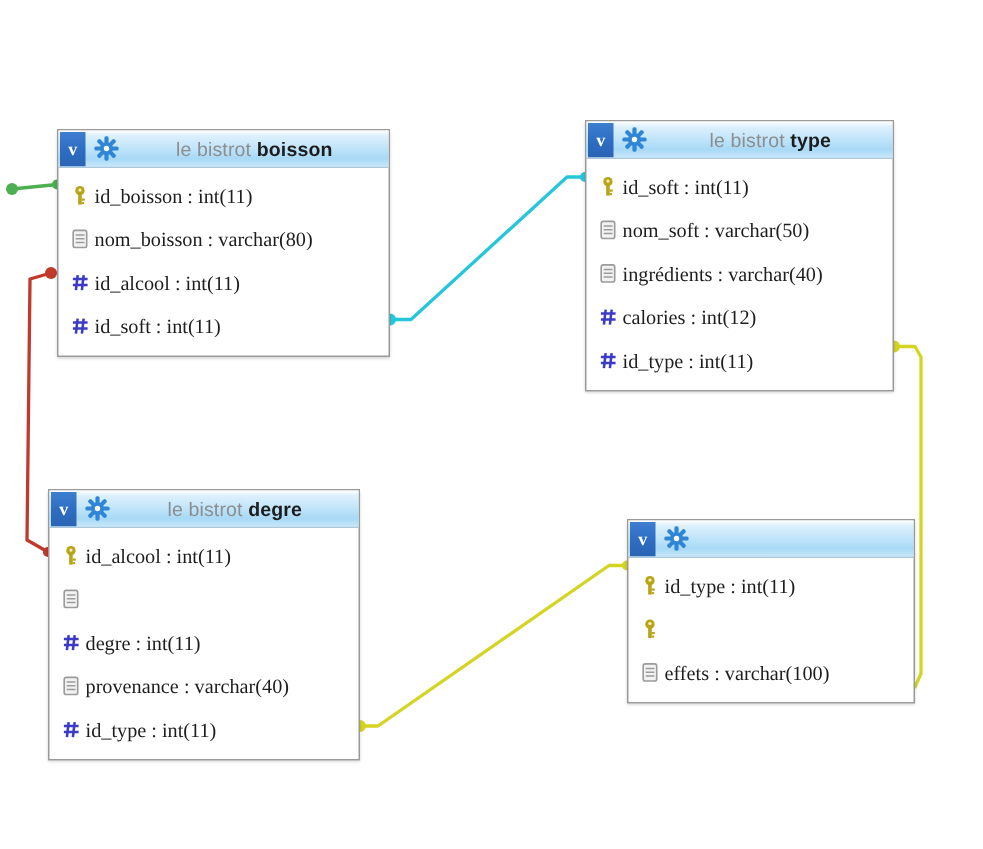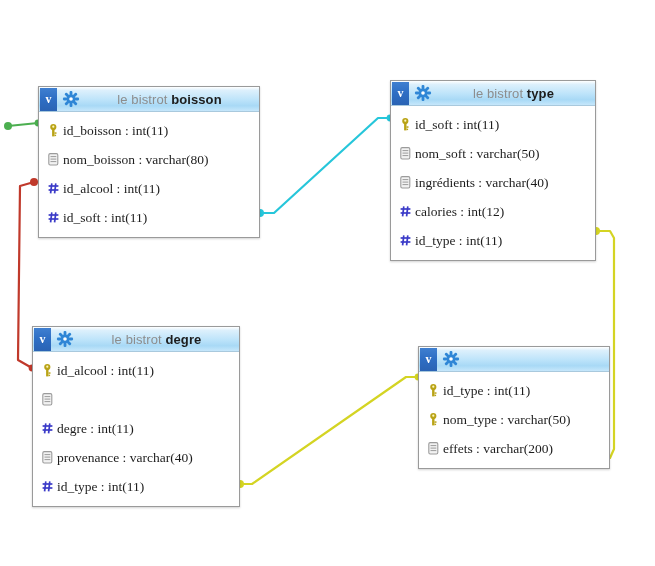--- a/index.html
+++ b/index.html
@@ -380,28 +380,27 @@
           <div class="row">
             <svg viewBox="0 0 13 15" class="ico">
               <g>
                 <circle cx="6.3" cy="4.1" r="3.1" fill="#b9a316"></circle>
                 <rect x="5.1" y="6.4" width="2.4" height="7" fill="#b9a316"></rect>
                 <rect x="7.5" y="9.3" width="2" height="1.5" fill="#b9a316"></rect>
                 <rect x="7.5" y="11.7" width="1.6" height="1.4" fill="#b9a316"></rect>
                 <circle cx="6.3" cy="3.7" r="1.1" fill="#fdf6c0"></circle>
               </g>
             </svg>
-            <span class="fname">nom_type : varchar(50)</span>
-          </div>
-          <div class="row">
-            <svg viewBox="0 0 13 15" class="ico">
-              <rect x="1.8" y="1.6" width="9" height="11.4" rx="1.4" fill="#f2f2f2" stroke="#9b9b9b" stroke-width="1.1"></rect>
-              <line x1="3.5" x2="9.3" y1="4.6" y2="4.6" stroke="#9b9b9b" stroke-width="1"></line>
-              <line x1="3.5" x2="9.3" y1="7.1" y2="7.1" stroke="#9b9b9b" stroke-width="1"></line>
-              <line x1="3.5" x2="9.3" y1="9.6" y2="9.6" stroke="#9b9b9b" stroke-width="1"></line>
-            </svg>
-            <span class="fname">effets : varchar(200)</span>
+          </div>
+          <div class="row">
+            <svg viewBox="0 0 13 15" class="ico">
+              <rect x="1.8" y="1.6" width="9" height="11.4" rx="1.4" fill="#f2f2f2" stroke="#9b9b9b" stroke-width="1.1"></rect>
+              <line x1="3.5" x2="9.3" y1="4.6" y2="4.6" stroke="#9b9b9b" stroke-width="1"></line>
+              <line x1="3.5" x2="9.3" y1="7.1" y2="7.1" stroke="#9b9b9b" stroke-width="1"></line>
+              <line x1="3.5" x2="9.3" y1="9.6" y2="9.6" stroke="#9b9b9b" stroke-width="1"></line>
+            </svg>
+            <span class="fname">effets : varchar(100)</span>
           </div>
         </div>
       </div>
     </div>
 
 </div>
 
 </body></html>

